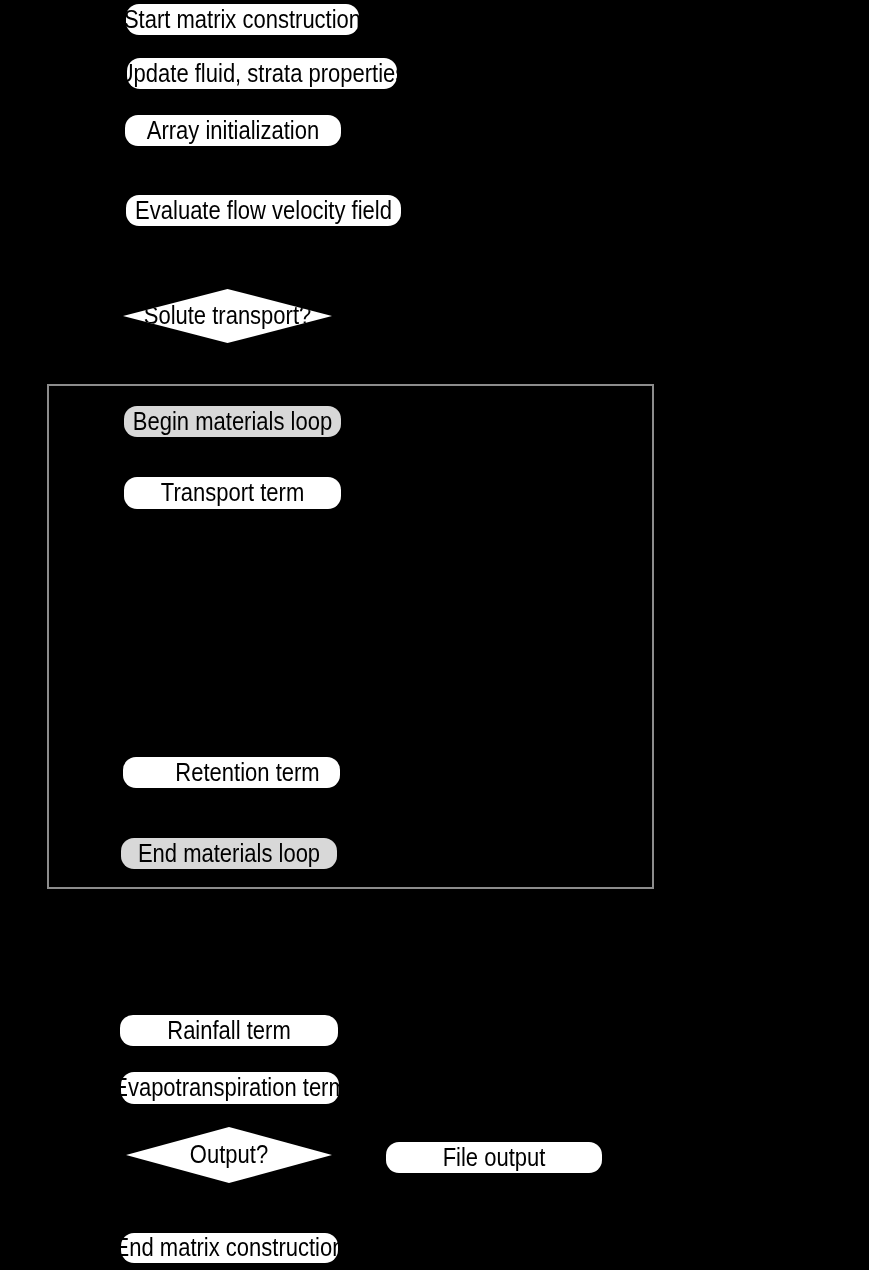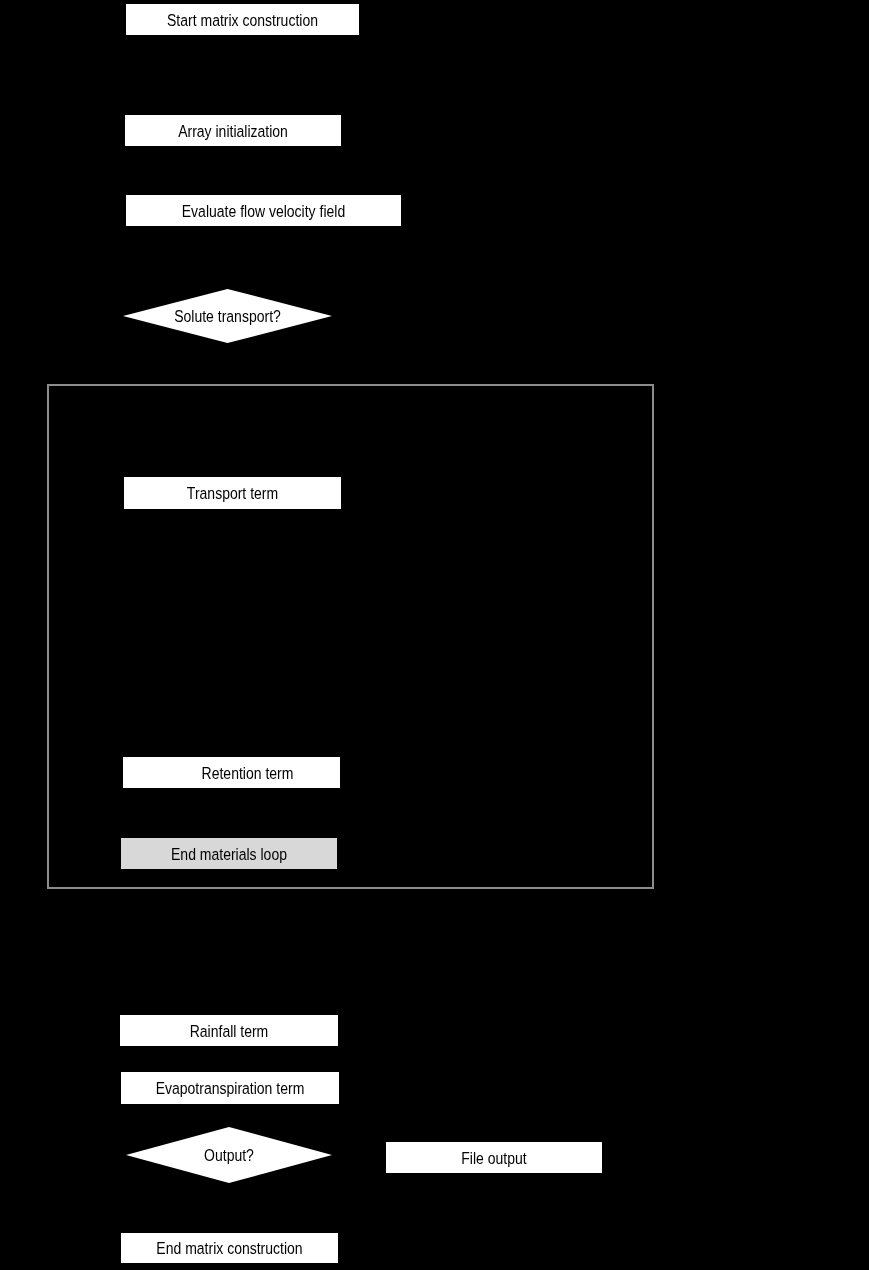--- a/index.html
+++ b/index.html
@@ -15,23 +15,24 @@
     font-family: "Liberation Sans", sans-serif;
     overflow: hidden;
   }
   .node {
     position: absolute;
     background: #ffffff;
     color: #000000;
     display: flex;
     align-items: center;
     justify-content: center;
-    font-size: 14px;
+    font-size: 22px;
     line-height: 1;
     box-sizing: border-box;
+    border-radius: 13px;
   }
   .node .label {
     display: inline-block;
     transform: scaleY(1.18);
     white-space: nowrap;
   }
   .loop-marker {
     background: #d8d8d8;
   }
   .decision {
@@ -53,33 +54,39 @@
 <body>
 
 <div class="canvas">
 
   <div class="loop-container"></div>
 
   <div class="node" style="left:126px; top:4px; width:233px; height:31px;">
     <span class="label">Start matrix construction</span>
   </div>
 
+  <div class="node" style="left:127px; top:58px; width:270px; height:31px;">
+    <span class="label">Update fluid, strata properties</span>
+  </div>
 
   <div class="node" style="left:125px; top:115px; width:216px; height:31px;">
     <span class="label">Array initialization</span>
   </div>
 
   <div class="node" style="left:126px; top:195px; width:275px; height:31px;">
     <span class="label">Evaluate flow velocity field</span>
   </div>
 
   <div class="node decision" style="left:123px; top:289px; width:209px; height:54px;">
     <span class="label">Solute transport?</span>
   </div>
 
+  <div class="node loop-marker" style="left:124px; top:406px; width:217px; height:31px;">
+    <span class="label">Begin materials loop</span>
+  </div>
 
   <div class="node" style="left:124px; top:477px; width:217px; height:32px;">
     <span class="label">Transport term</span>
   </div>
 
 
 
 
 
   <div class="node" style="left:123px; top:757px; width:217px; height:31px;padding-left:32px;">

